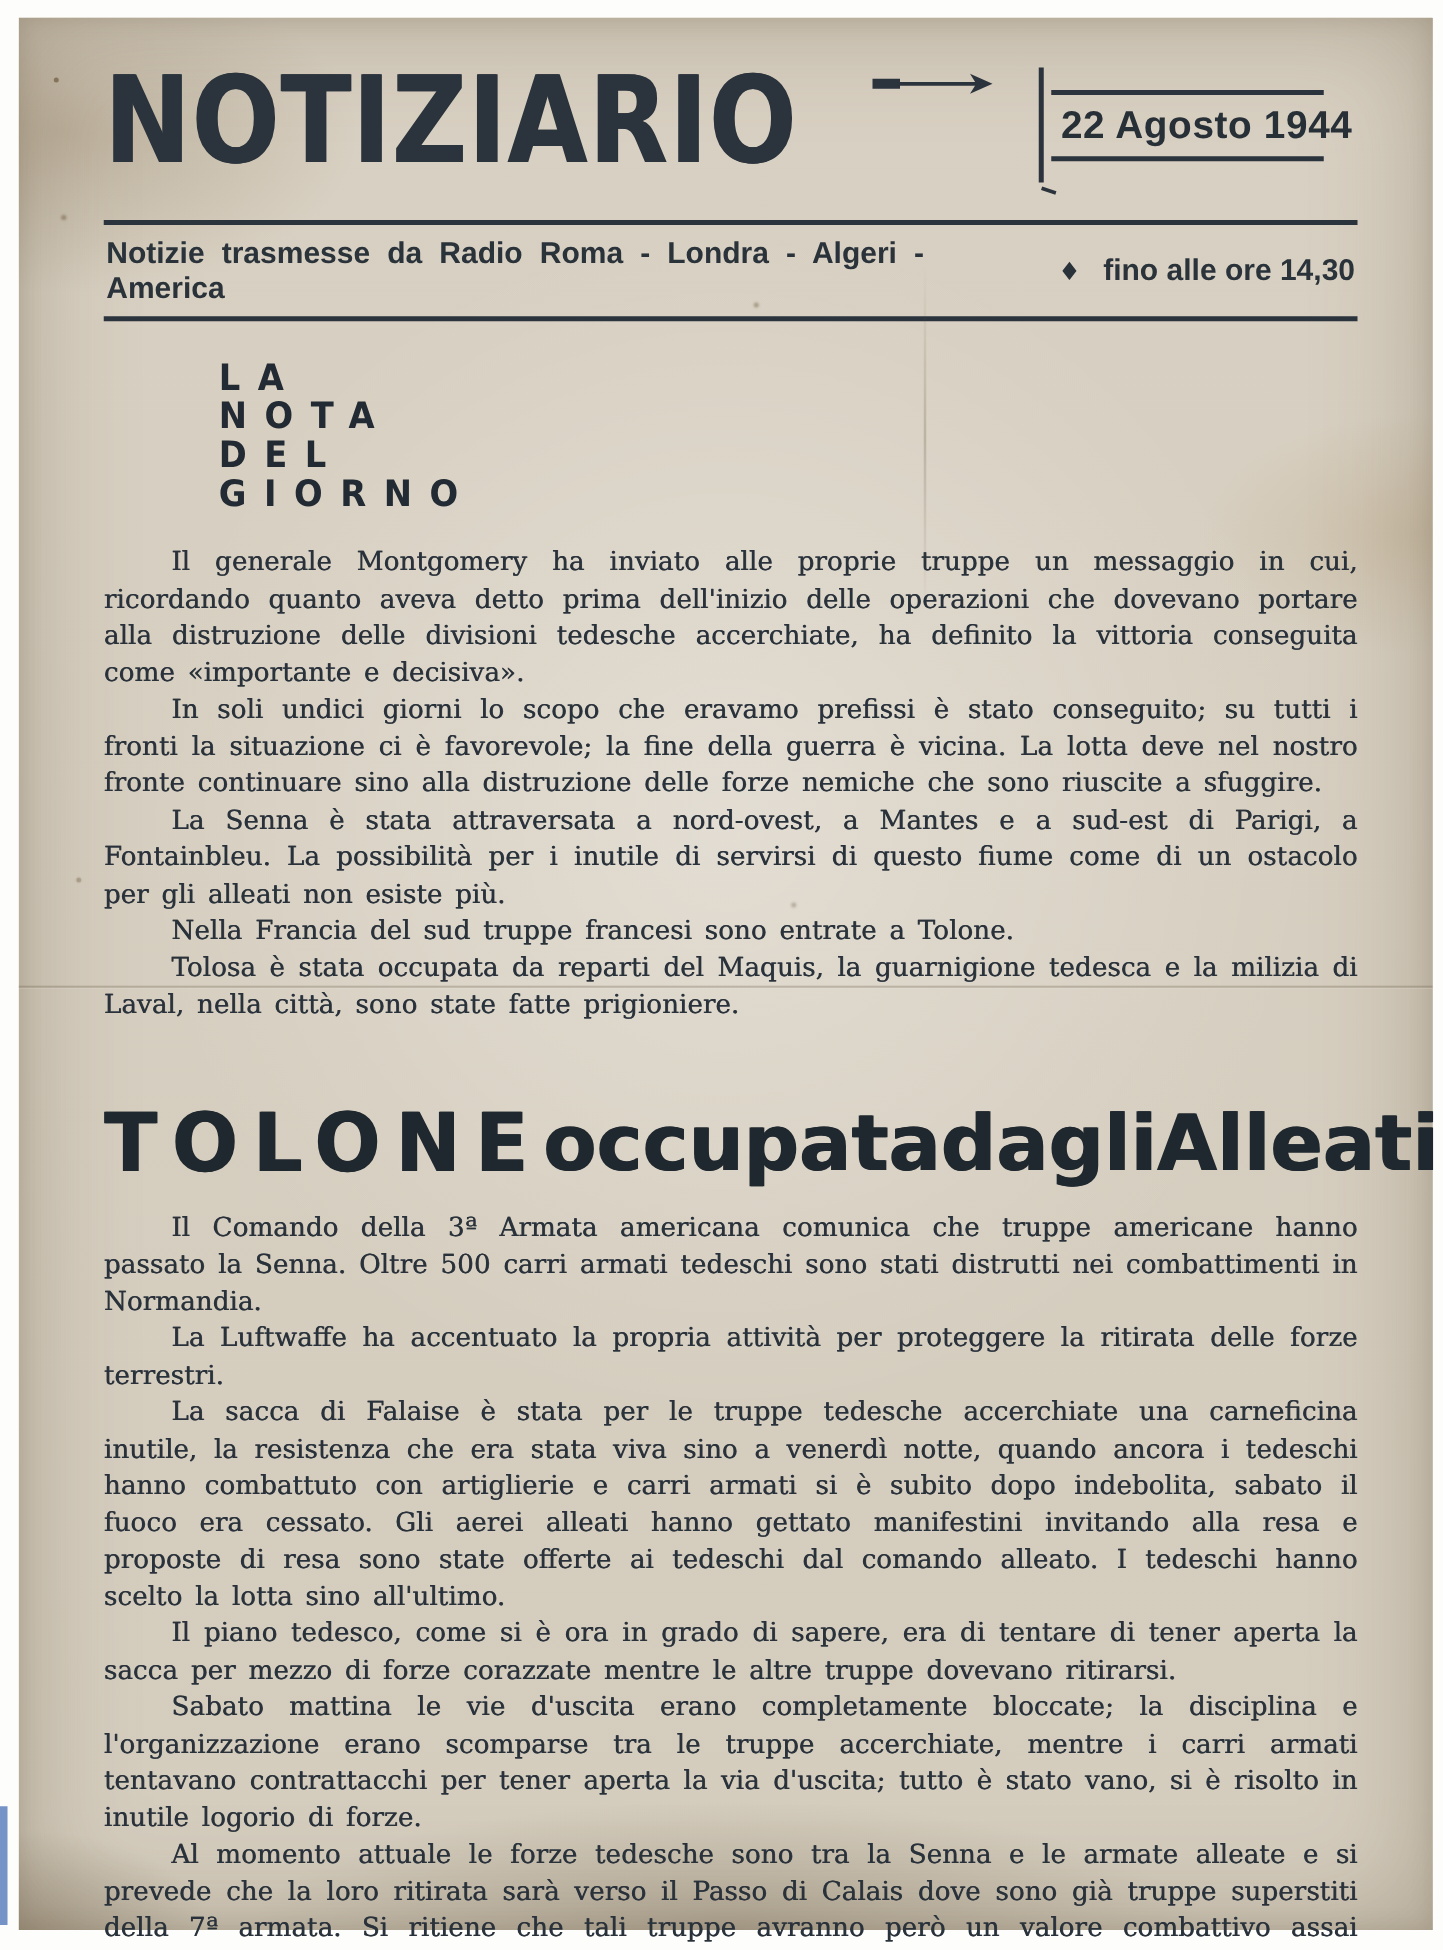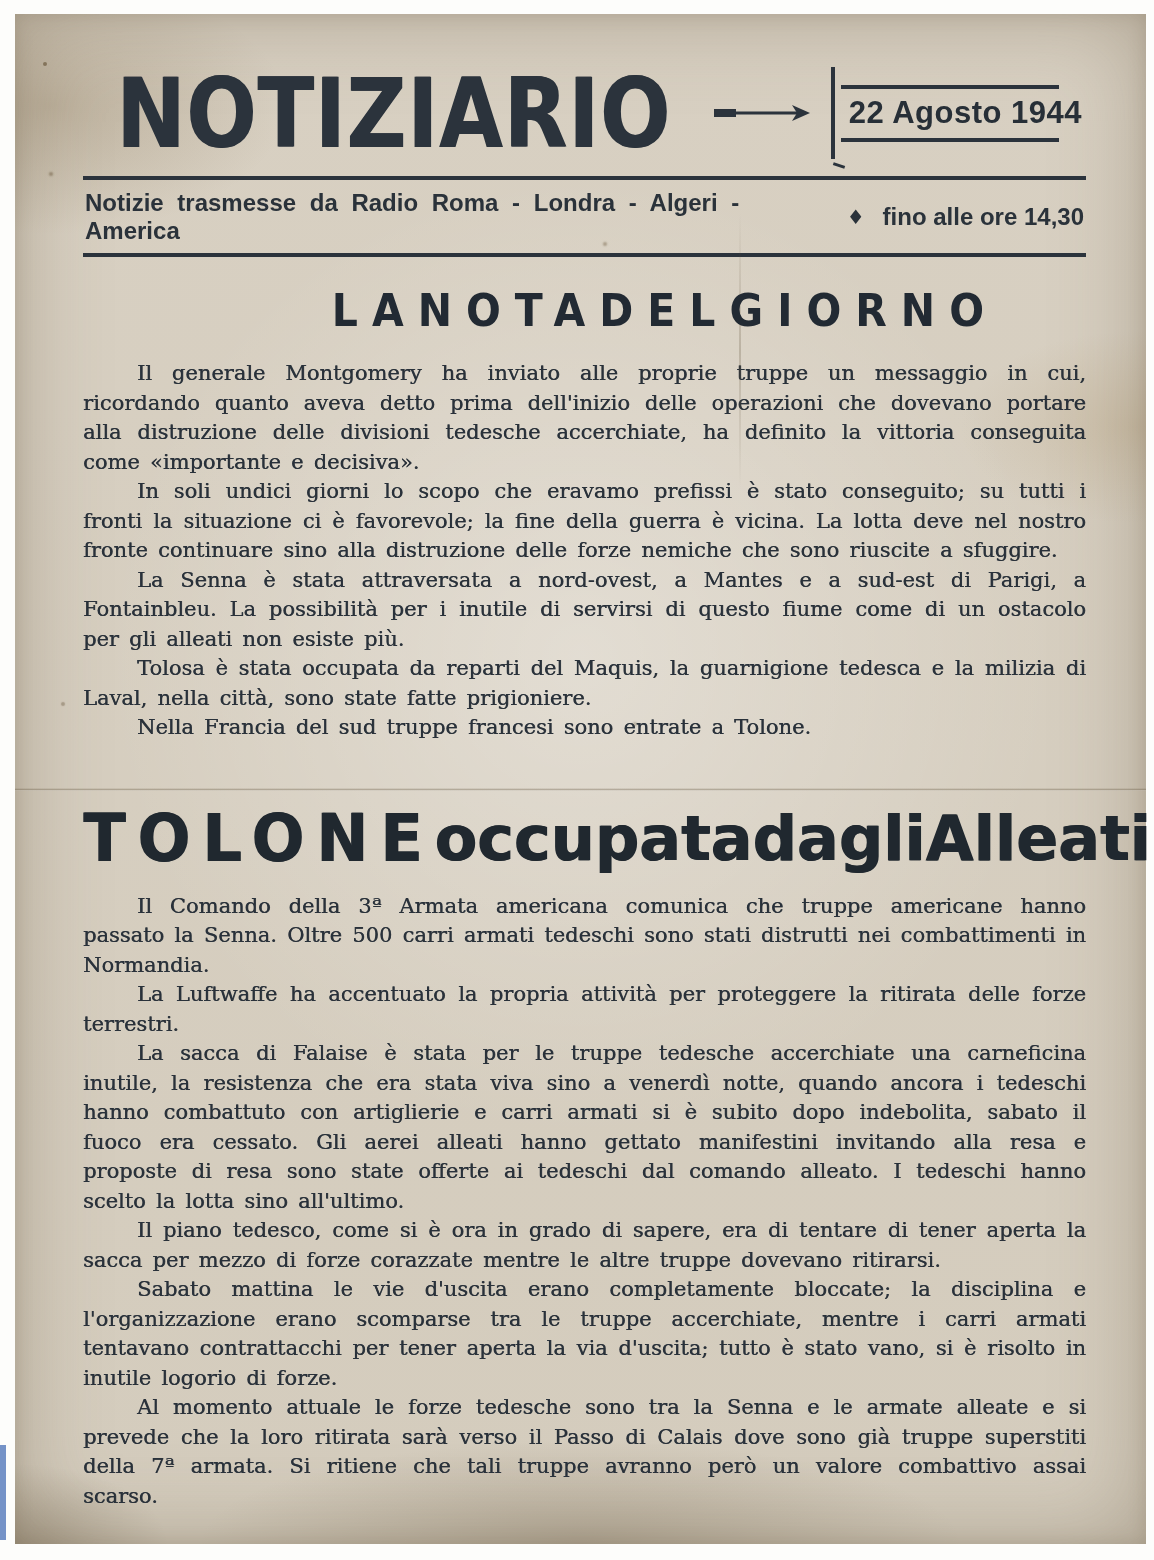--- a/index.html
+++ b/index.html
@@ -24,21 +24,21 @@
     background:linear-gradient(rgba(0,0,0,0), rgba(96,82,58,.34), rgba(255,255,255,.25));}
   .crease-v{position:absolute;top:13%;left:64%;width:2px;height:18%;
     background:linear-gradient(rgba(96,82,58,0), rgba(96,82,58,.25), rgba(96,82,58,0));}
   .specks{position:absolute;top:48px;left:28px;width:4px;height:4px;border-radius:50%;
     background:rgba(90,70,40,.55);
     box-shadow:6px 110px 2px rgba(90,70,40,.45), 560px 180px 2px rgba(90,70,40,.4),
                18px 640px 1px rgba(90,70,40,.35), 590px 660px 2px rgba(80,65,40,.3);}
   .edge-artifact{position:absolute;left:0;bottom:20px;width:6px;height:95px;background:#5d80bd;opacity:.85;}
 
   
-  .header-row{display:flex;align-items:center;gap:18px;height:118px;margin-left:33px;}
+  .header-row{display:flex;align-items:flex-start;gap:18px;height:118px;}
   .masthead{
     font-family:"DejaVu Sans", sans-serif;font-weight:900;font-size:86px;line-height:1;
     letter-spacing:1px;color:#2b333c;transform:scaleY(1.12) scaleX(.96);transform-origin:left center;
     white-space:nowrap;text-shadow:1px 0 0 #2b333c;flex:0 0 auto;
   }
   .arrow-wrap{flex:1 1 auto;display:flex;justify-content:center;}
   .datebox{flex:0 0 auto;display:flex;align-items:center;}
   .datebox .vbar{width:4px;height:92px;background:#2b333c;position:relative;}
   .datebox .vbar::after{content:"";position:absolute;bottom:-8px;left:2px;width:12px;height:3px;
     background:#2b333c;transform:rotate(18deg);}
@@ -50,22 +50,22 @@
   }
   .subtitle-band{margin-top:4px;border-top:4px solid #2b333c;border-bottom:4px solid #2b333c;
     padding:9px 2px 8px 2px;display:flex;align-items:center;}
   .subtitle-main{font-family:"Liberation Sans", sans-serif;font-weight:700;font-size:24px;
     color:#2a323a;word-spacing:7px;flex:1 1 auto;}
   .subtitle-diamond{font-size:20px;margin:0 18px 0 8px;color:#2a323a;}
   .subtitle-suffix{font-family:"Liberation Sans", sans-serif;font-weight:700;font-size:24px;
     color:#2a323a;white-space:nowrap;}
 
   
-  .nota-title{display:flex;justify-content:flex-end;margin:30px 88px 24px 92px;
-    font-family:"DejaVu Sans", sans-serif;font-weight:900;font-size:41px;color:#222a33;}
+  .nota-title{display:flex;justify-content:flex-start;margin:30px 88px 24px 92px;
+    font-family:"DejaVu Sans", sans-serif;font-weight:900;font-size:27px;color:#222a33;flex-direction:column;}
   .nota-title span{letter-spacing:14px;transform:scaleY(1.08);}
   .tolone-title{display:flex;justify-content:space-between;align-items:baseline;
     margin:65px 2px 22px 0;font-family:"DejaVu Sans", sans-serif;font-weight:900;
     font-size:62px;color:#20282f;line-height:1;}
   .tolone-title .w0{letter-spacing:12px;transform:scaleY(1.05);}
   .tolone-title span{text-shadow:1px 0 0 #20282f;}
 
   
   .bodytext p{
     margin:0;text-indent:54px;text-align:justify;
@@ -109,22 +109,22 @@
   <div class="nota-title">
     <span>LA</span>
     <span>NOTA</span>
     <span>DEL</span>
     <span>GIORNO</span>
   </div>
   <div class="bodytext">
     <p>Il generale Montgomery ha inviato alle proprie truppe un messaggio in cui, ricordando quanto aveva detto prima dell'inizio delle operazioni che dovevano portare alla distruzione delle divisioni tedesche accerchiate, ha definito la vittoria conseguita come «importante e decisiva».</p>
     <p>In soli undici giorni lo scopo che eravamo prefissi è stato conseguito; su tutti i fronti la situazione ci è favorevole; la fine della guerra è vicina. La lotta deve nel nostro fronte continuare sino alla distruzione delle forze nemiche che sono riuscite a sfuggire.</p>
     <p>La Senna è stata attraversata a nord-ovest, a Mantes e a sud-est di Parigi, a Fontainbleu. La possibilità per i inutile di servirsi di questo fiume come di un ostacolo per gli alleati non esiste più.</p>
+    <p>Nella Francia del sud truppe francesi sono entrate a Tolone.</p>
     <p>Tolosa è stata occupata da reparti del Maquis, la guarnigione tedesca e la milizia di Laval, nella città, sono state fatte prigioniere.</p>
-    <p>Nella Francia del sud truppe francesi sono entrate a Tolone.</p>
   </div>
 
   <div class="tolone-title">
     <span class="w0">TOLONE</span>
     <span>occupata</span>
     <span>dagli</span>
     <span>Alleati</span>
   </div>
   <div class="bodytext">
     <p>Il Comando della 3ª Armata americana comunica che truppe americane hanno passato la Senna. Oltre 500 carri armati tedeschi sono stati distrutti nei combattimenti in Normandia.</p>

